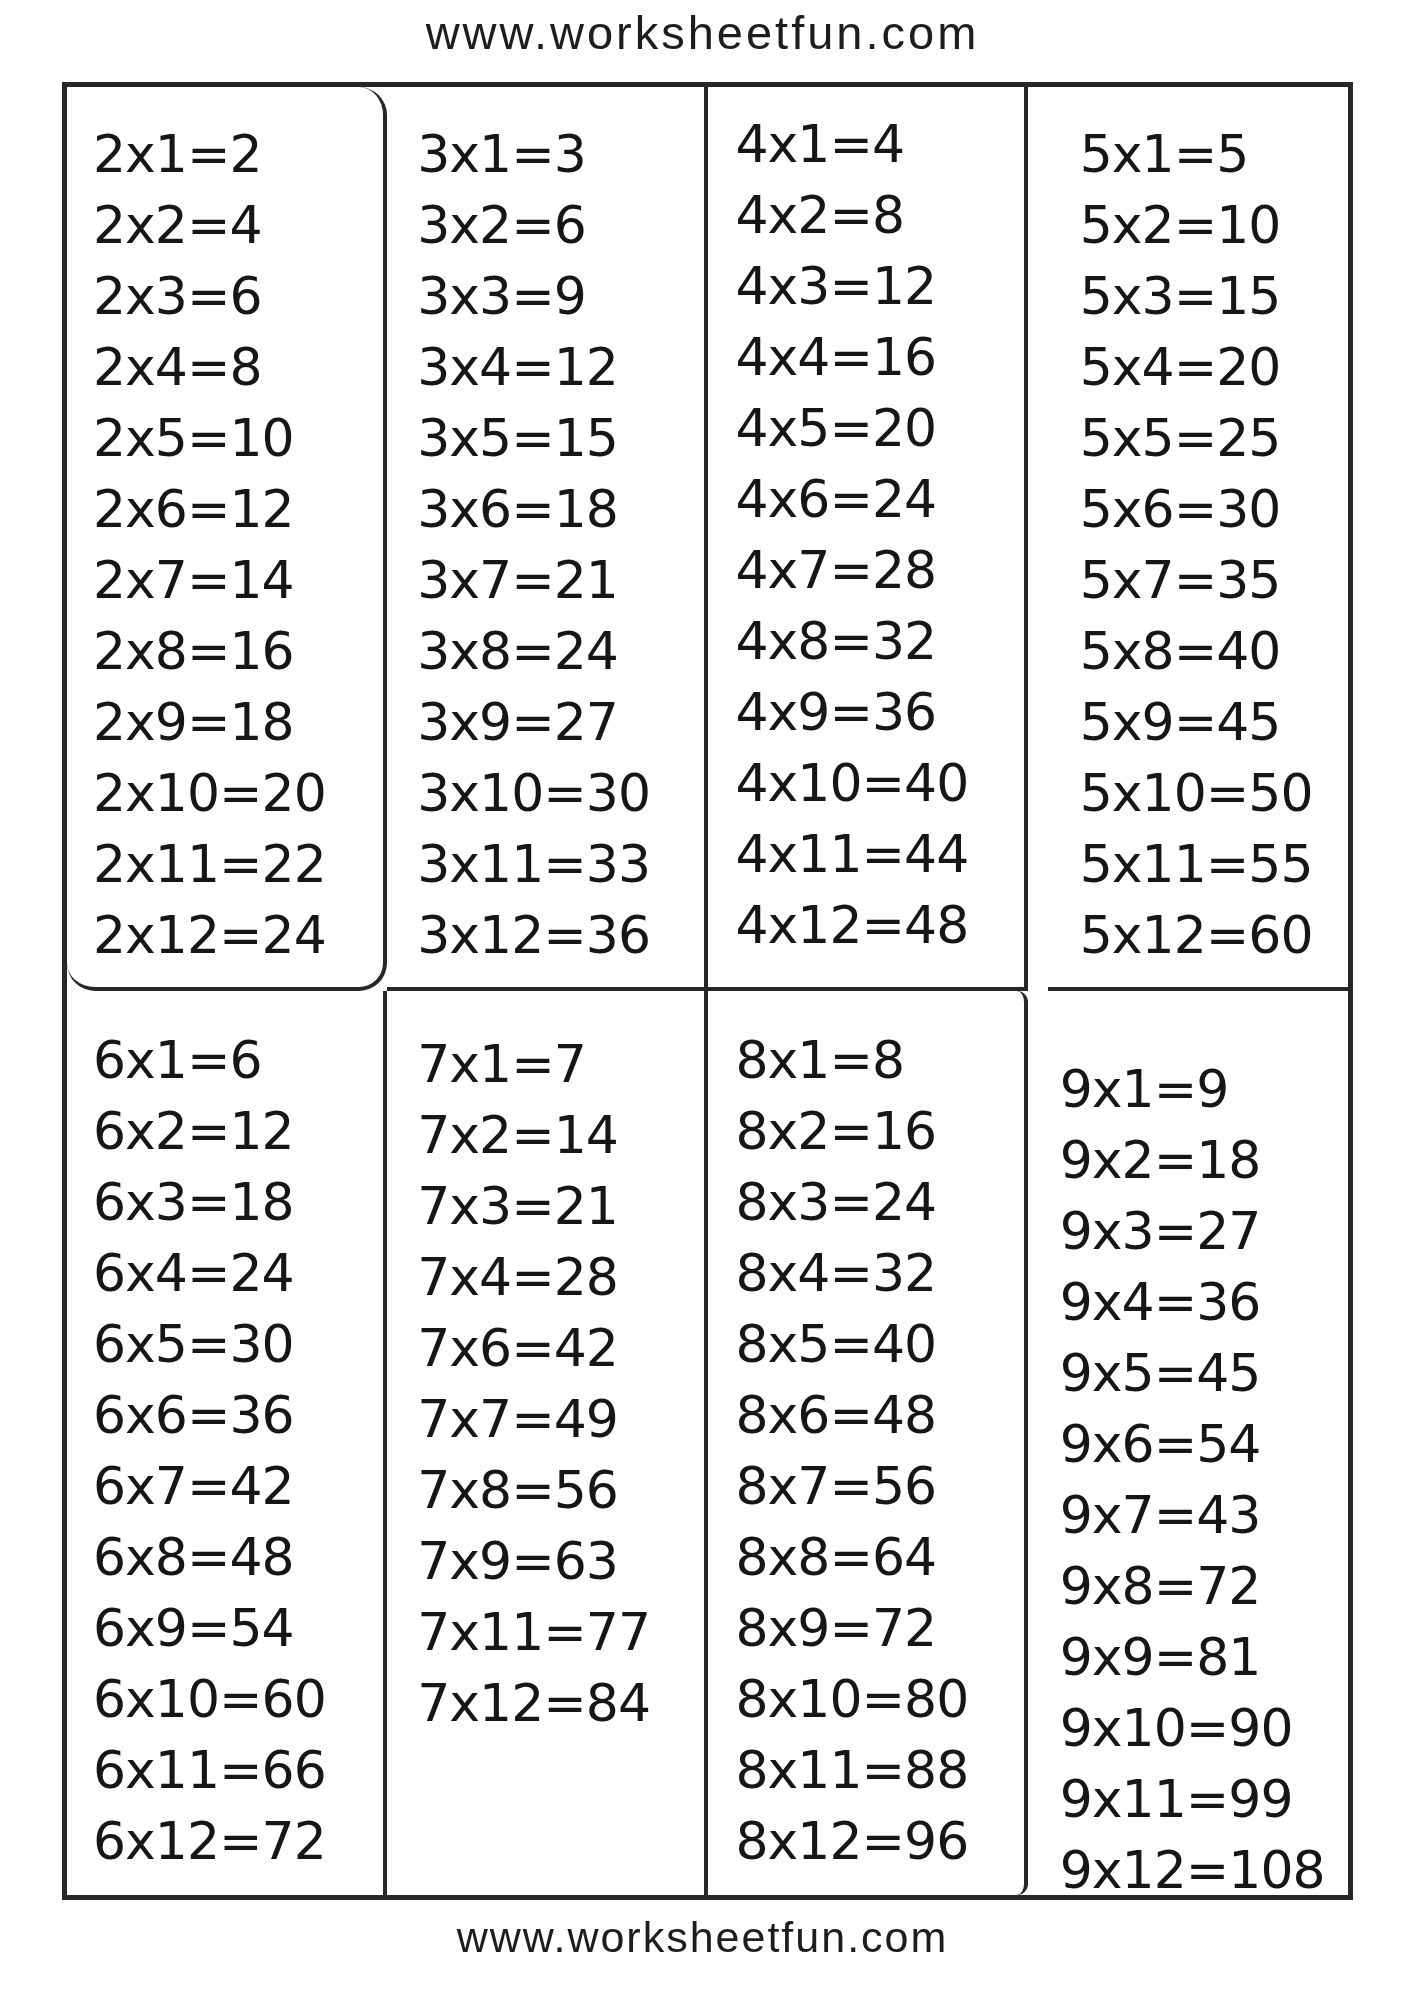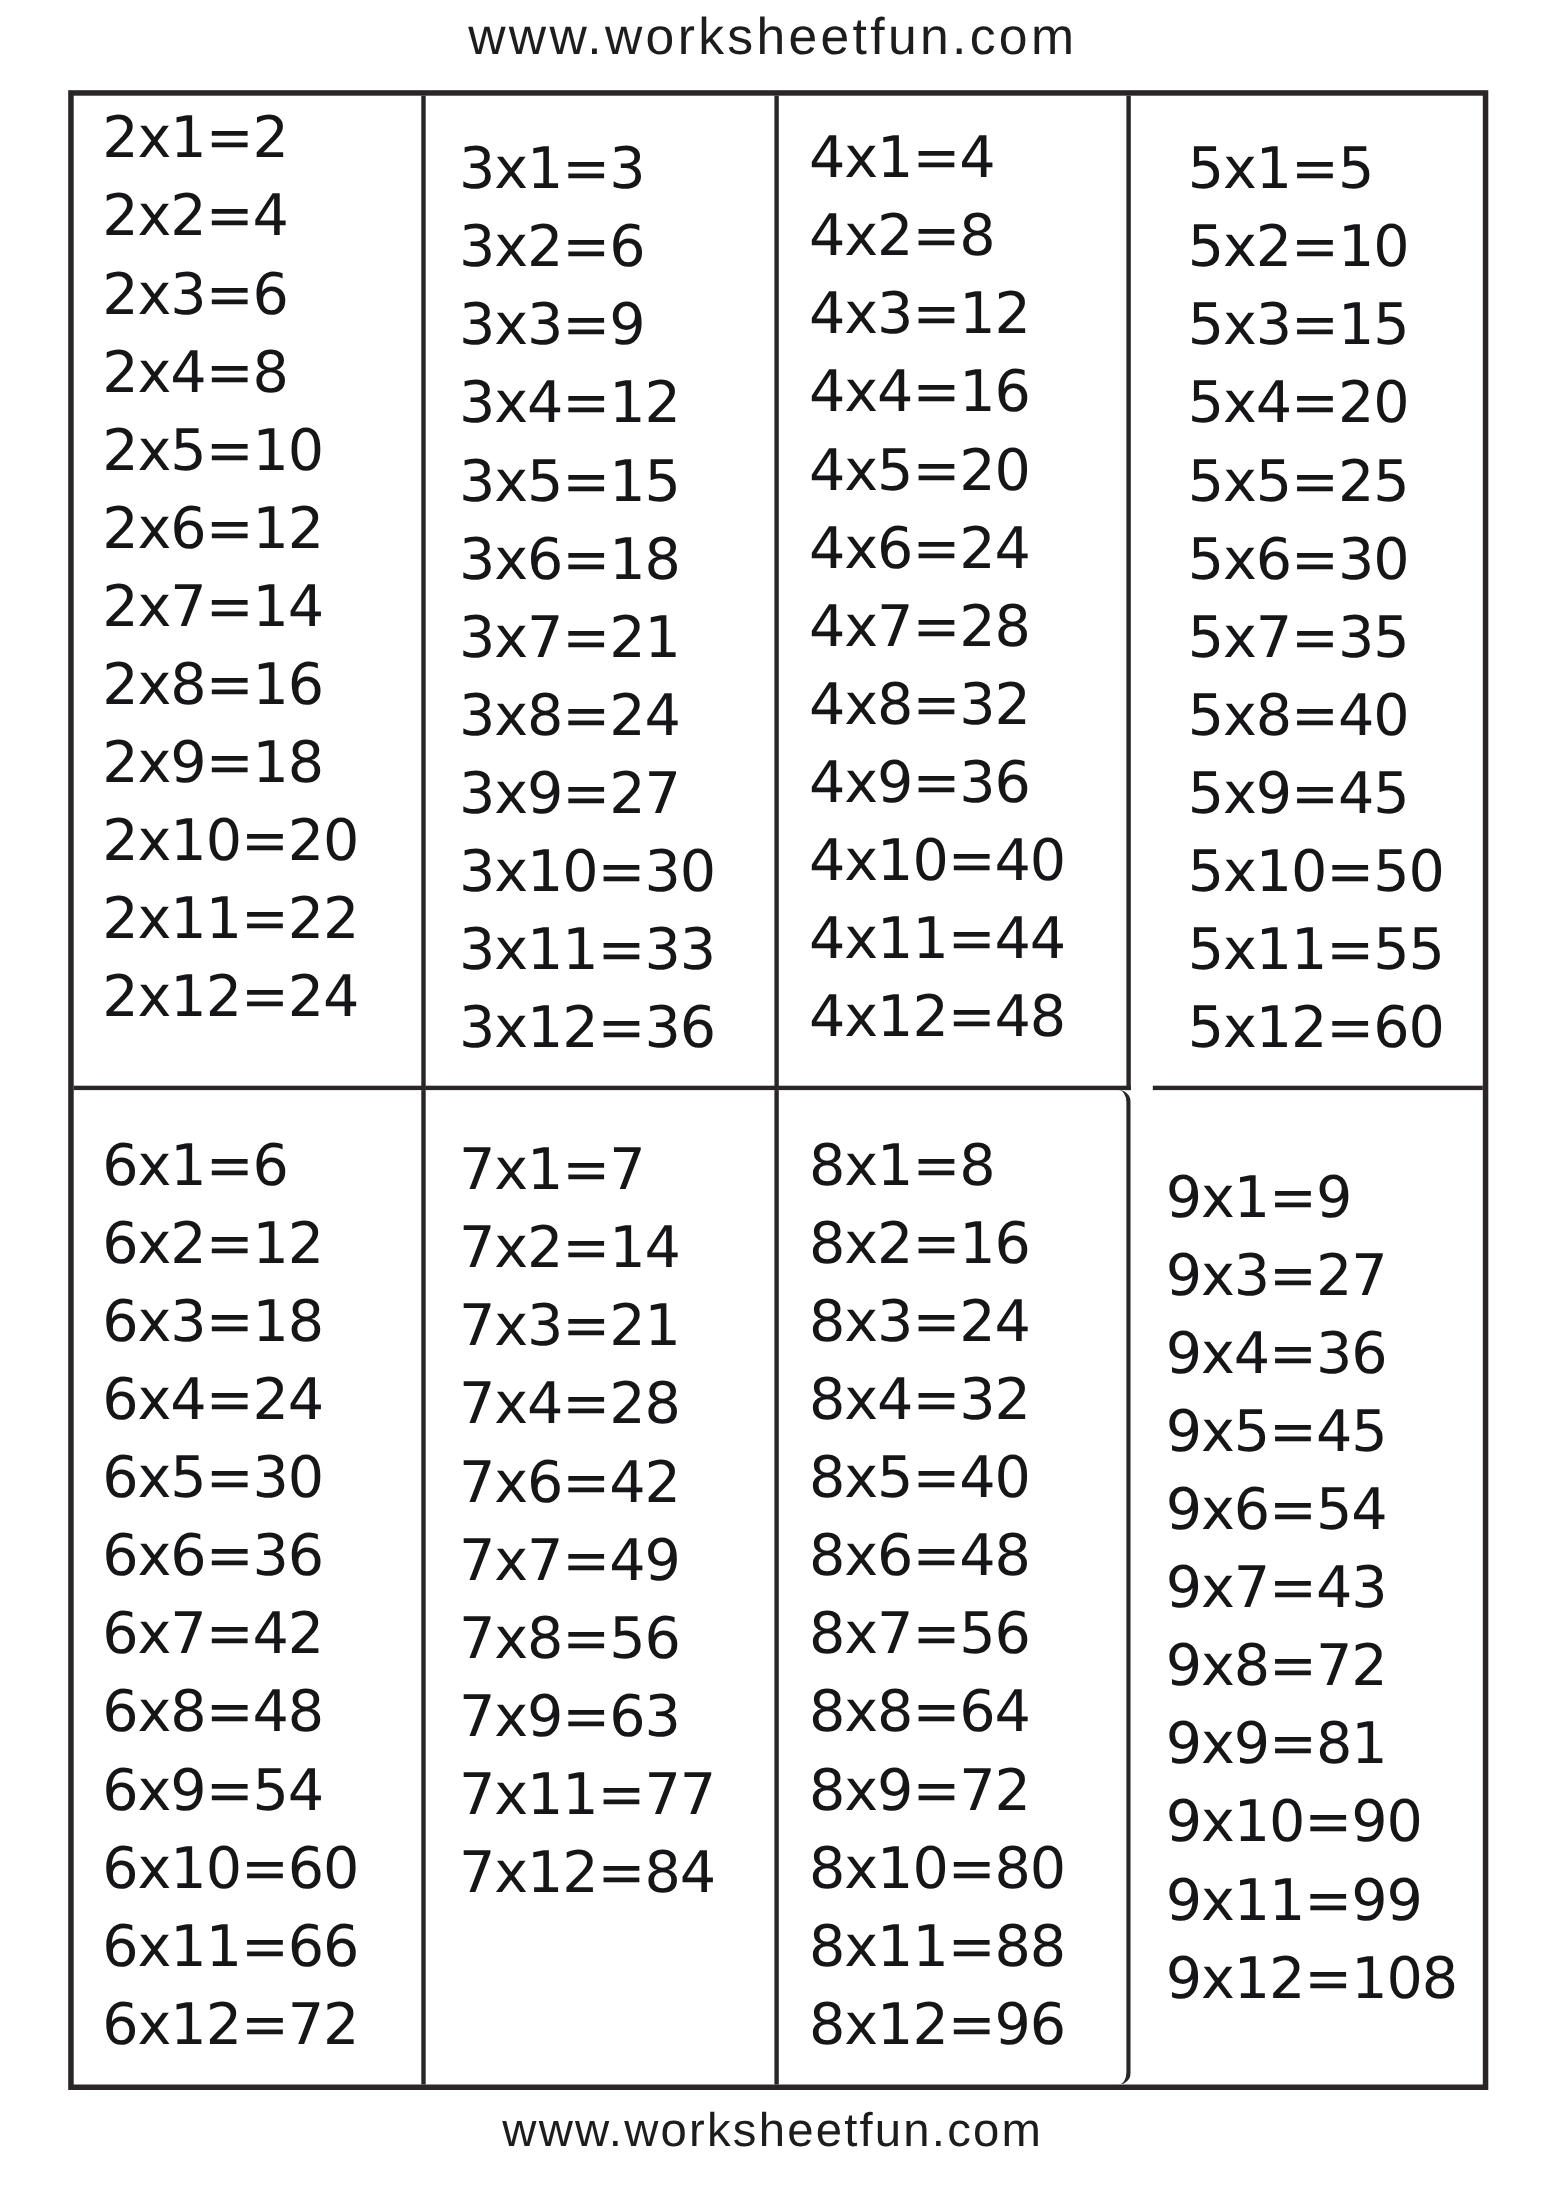--- a/index.html
+++ b/index.html
@@ -48,21 +48,21 @@
     border-right: 4px solid #2a2627;
     padding: 16px 6px 0 26px;
     font-family: "DejaVu Sans", sans-serif;
     font-size: 52px;
     color: #161517;
     overflow: hidden;
   }
   .cell:nth-child(4n) { border-right: none; }
   .cell:nth-child(-n+4) { border-bottom: 4px solid #2a2627; }
   
-  .cell:nth-child(1) { padding-top: 4px; }
+  .cell:nth-child(1) { padding-top: 32px; border-radius: 28px; }
   .cell:nth-child(2) { padding-top: 32px; padding-left: 30px; }
   .cell:nth-child(3) { padding-top: 22px; padding-left: 28px; }
   .cell:nth-child(4) { padding-top: 32px; padding-left: 32px; margin-left: 20px; }
   .cell:nth-child(5) { padding-top: 34px; }
   .cell:nth-child(6) { padding-top: 38px; padding-left: 30px; }
   .cell:nth-child(7) { padding-top: 34px; padding-left: 28px; border-radius: 11px; }
   .cell:nth-child(8) { padding-top: 63px; padding-left: 32px; }
   .fact {
     line-height: 71px;
     white-space: nowrap;
@@ -166,20 +166,21 @@
       <div class="fact">8x6=48</div>
       <div class="fact">8x7=56</div>
       <div class="fact">8x8=64</div>
       <div class="fact">8x9=72</div>
       <div class="fact">8x10=80</div>
       <div class="fact">8x11=88</div>
       <div class="fact">8x12=96</div>
     </div>
     <div class="cell">
       <div class="fact">9x1=9</div>
+      <div class="fact">9x2=18</div>
       <div class="fact">9x3=27</div>
       <div class="fact">9x4=36</div>
       <div class="fact">9x5=45</div>
       <div class="fact">9x6=54</div>
       <div class="fact">9x7=43</div>
       <div class="fact">9x8=72</div>
       <div class="fact">9x9=81</div>
       <div class="fact">9x10=90</div>
       <div class="fact">9x11=99</div>
       <div class="fact">9x12=108</div>

